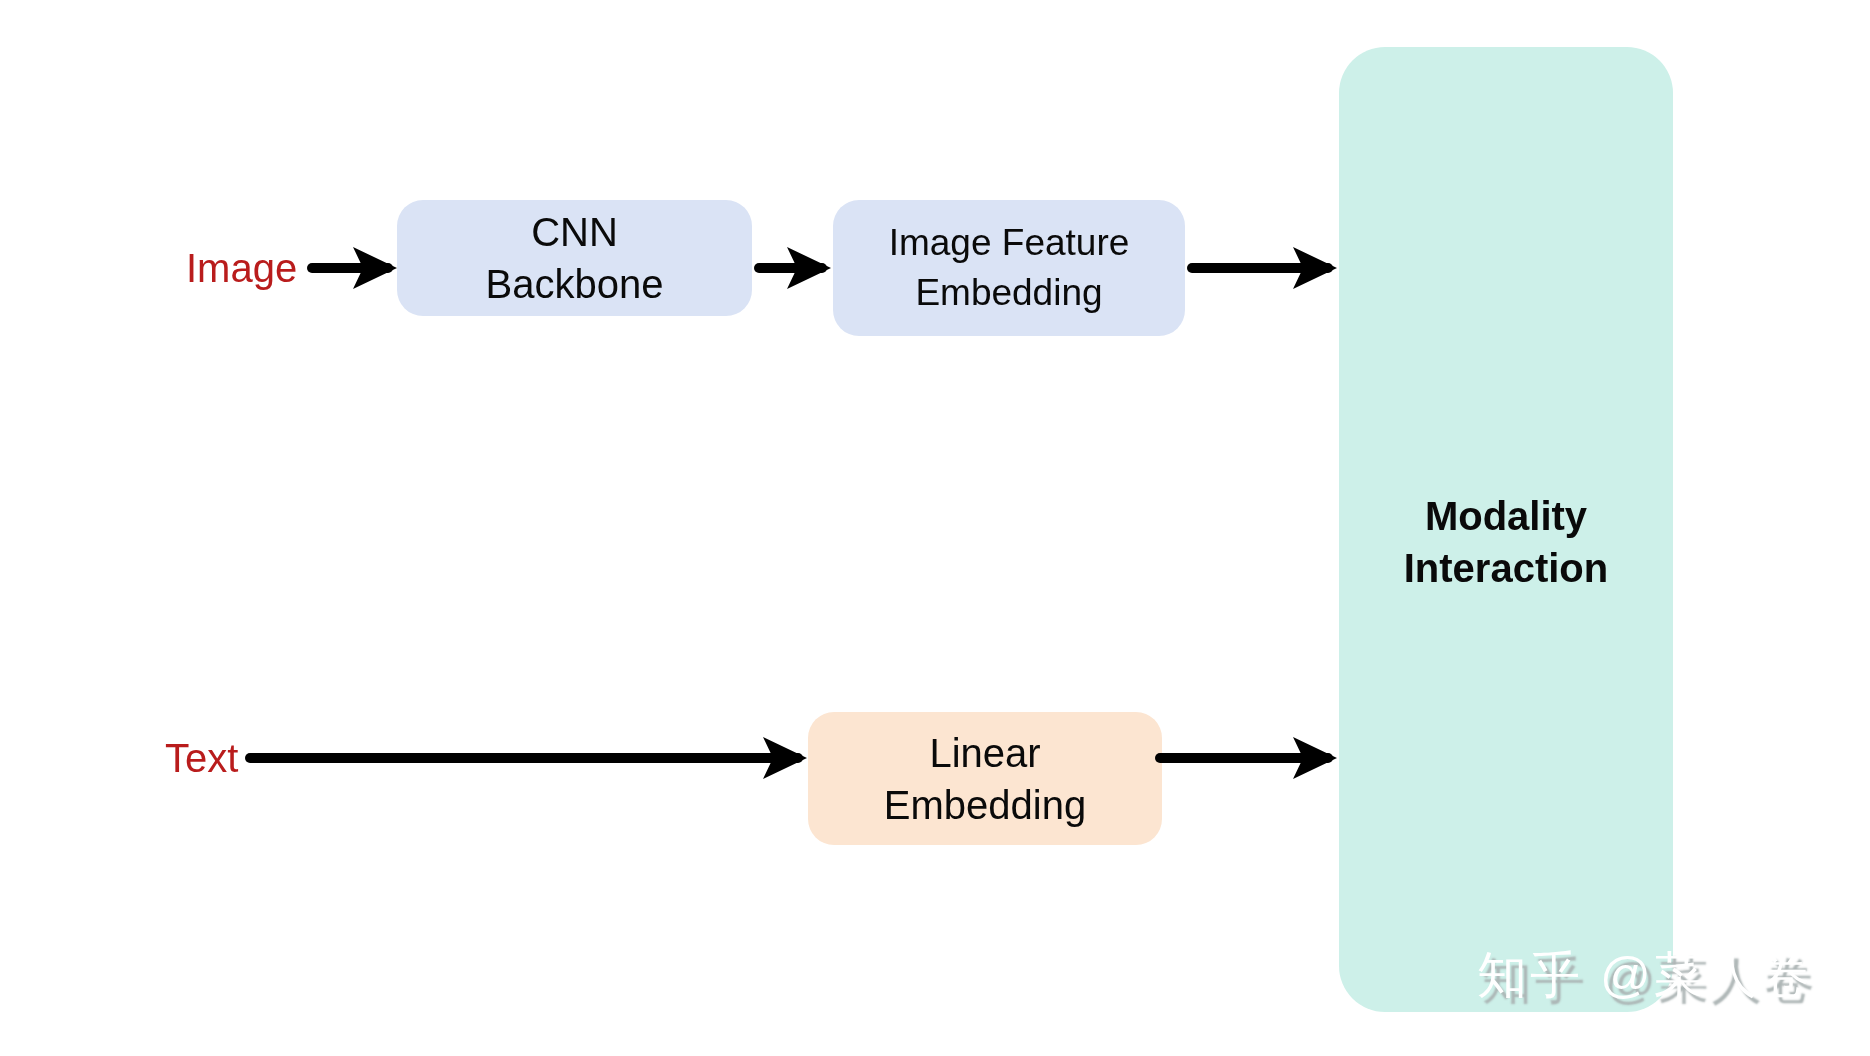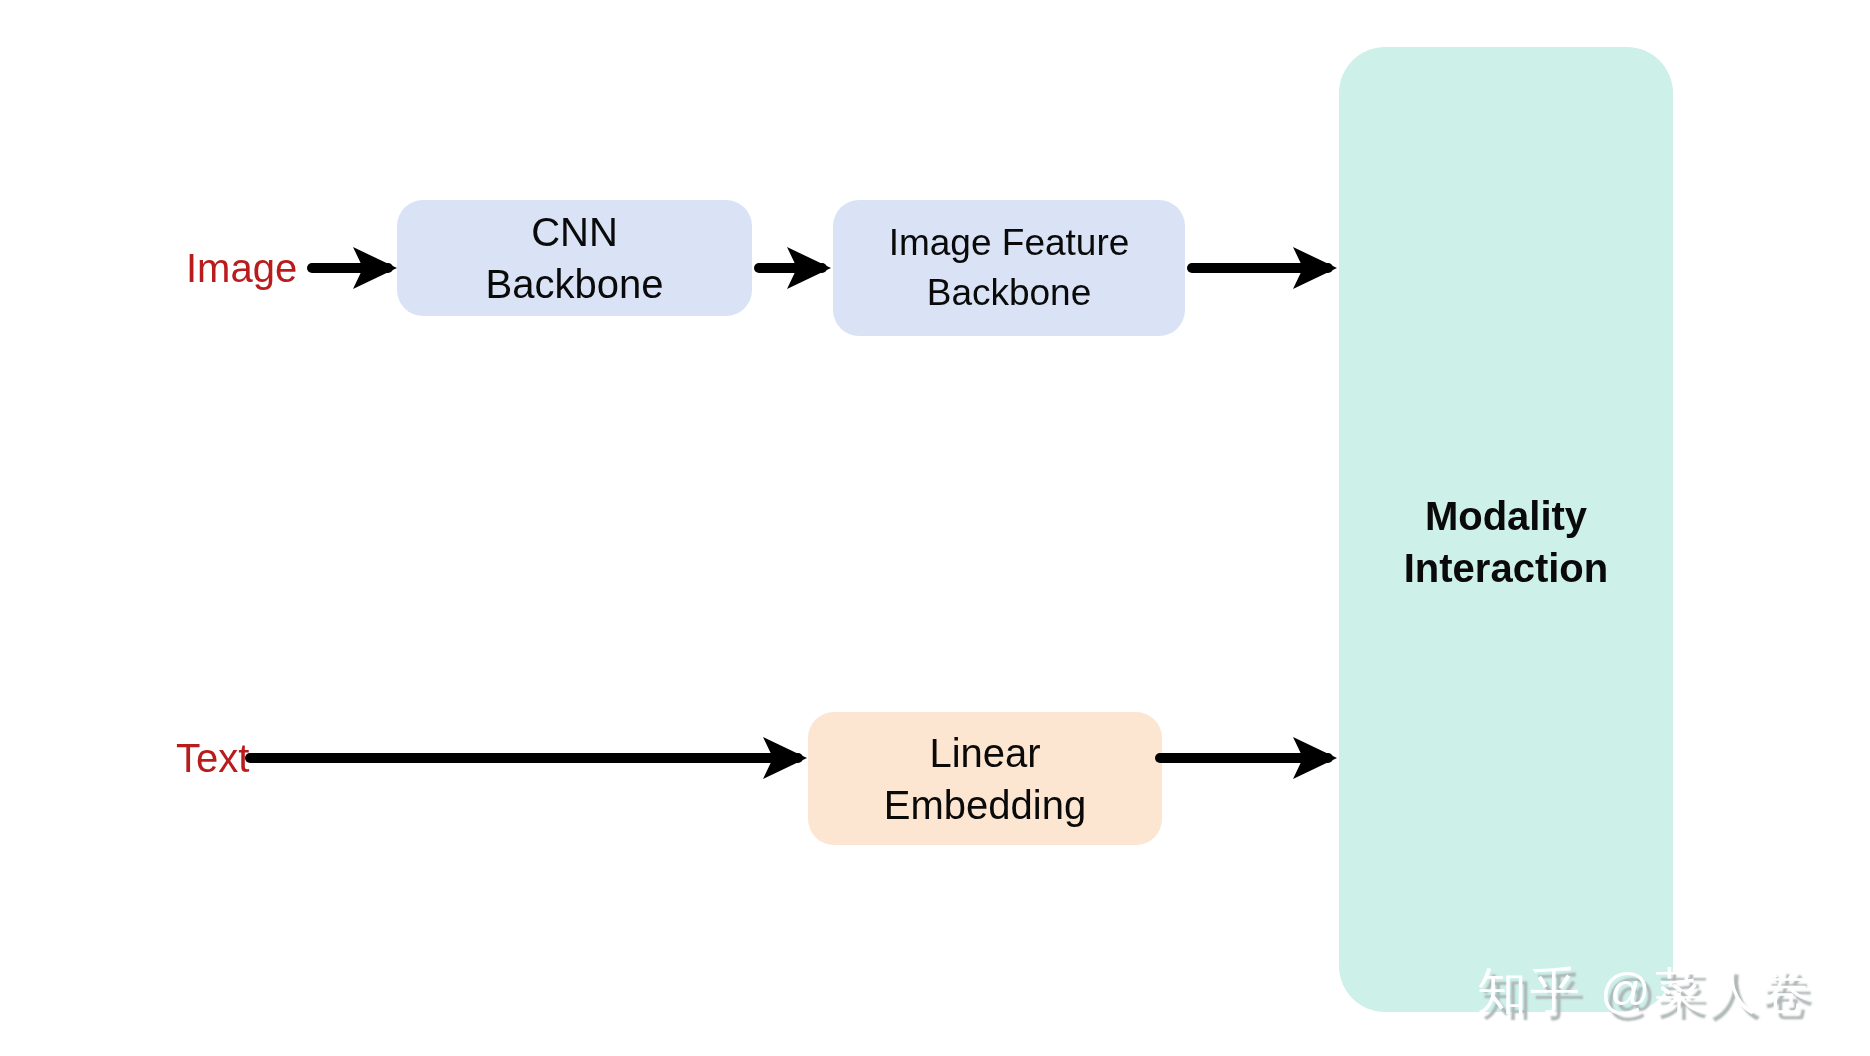--- a/index.html
+++ b/index.html
@@ -15,21 +15,21 @@
   }
 
   .io-label {
     position: absolute;
     font-size: 40px;
     line-height: 44px;
     color: #b91c1c;
     white-space: nowrap;
   }
   #image-label { left: 186px; top: 246px; }
-  #text-label  { left: 176px; top: 736px; }
+  #text-label  { left: 165px; top: 736px; }
 
   .node {
     position: absolute;
     display: flex;
     align-items: center;
     justify-content: center;
     text-align: center;
     color: #0a0a0a;
     white-space: pre-line;
     line-height: 52px;
@@ -63,37 +63,36 @@
   .watermark {
     position: absolute;
     left: 1477px; top: 944px;
     font-size: 50px;
     line-height: 62px;
     letter-spacing: 3px;
     color: #ffffff;
     text-shadow: 5px 6px 2px rgba(170, 178, 178, 0.95);
     white-space: nowrap;
     z-index: 5;
-    margin-top: 16px;
   }
 </style>
 </head>
 <body>
 
 <div class="canvas">
 
   <div class="io-label" id="image-label">Image</div>
 
   <div class="io-label" id="text-label">Text</div>
 
   <div class="node" id="cnn-backbone" style="background: rgb(218, 227, 245);">CNN
 Backbone</div>
 
   <div class="node" id="image-feature-embedding" style="background: rgb(218, 227, 245);">Image Feature
-Backbone</div>
+Embedding</div>
 
   <div class="node" id="linear-embedding" style="background: rgb(252, 229, 209); margin-top: 20px;">Linear
 Embedding</div>
 
   <div class="node" id="modality-interaction" style="background: rgb(205, 240, 233);">Modality
 Interaction</div>
 
   <svg class="arrow-layer" viewBox="0 0 1870 1056" xmlns="http://www.w3.org/2000/svg">
     <defs>
       <marker id="ah" markerUnits="strokeWidth" markerWidth="4.8" markerHeight="4.4" refX="3.5" refY="2.1" orient="auto">

